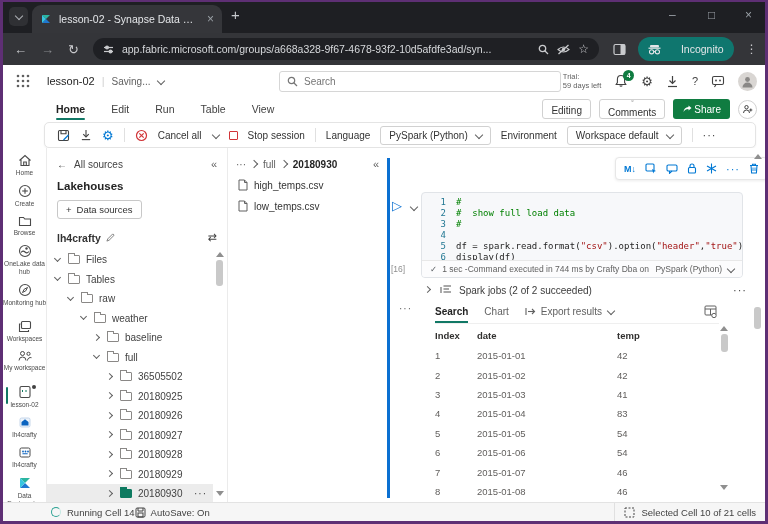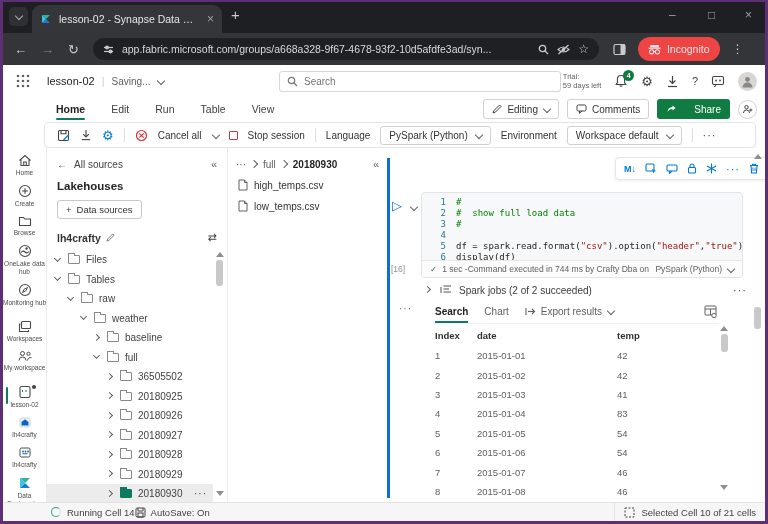--- a/index.html
+++ b/index.html
@@ -17,21 +17,21 @@
   .tab{position:absolute;left:32px;top:5px;width:190px;height:28px;background:#35363a;border-radius:9px 9px 0 0;display:flex;align-items:center;padding:0 8px;gap:7px;}
   .tab-title{flex:1;font-size:10.5px;color:#e4e6e9;white-space:nowrap;overflow:hidden;text-overflow:ellipsis;}
   .tab-close{color:#9aa0a6;font-size:12px;line-height:12px;cursor:default;}
   .newtab{position:absolute;left:231px;top:6px;color:#c6c9cd;font-size:15px;}
   .wctrl{position:absolute;top:8px;color:#9aa0a6;font-size:12px;}
   .chrome-bar{position:absolute;left:0;top:33px;width:768px;height:32px;background:#343539;display:flex;align-items:center;}
   .navbtn{font-size:13px;color:#c9cacd;margin-left:14px;}
   .navbtn.fwd{color:#85878b;}
   .urlbar{margin-left:14px;width:506px;height:22px;border-radius:11px;background:#1f2024;display:flex;align-items:center;padding:0 10px;gap:8px;}
   .url-text{flex:1;font-size:10.5px;color:#d7d9dc;white-space:nowrap;overflow:hidden;}
-  .chip{margin-left:12px;height:24px;border-radius:12px;background:#ef4444;display:flex;align-items:center;gap:6px;padding:0 10px;}
+  .chip{margin-left:12px;height:24px;border-radius:12px;background:#0f766e;display:flex;align-items:center;gap:20px;padding:0 10px;}
   .chip span{font-size:10.5px;color:#e4e6e9;}
   
   .appbar{position:absolute;left:3px;top:65px;width:762px;height:32px;background:#ffffff;display:flex;align-items:center;}
   .title-grp{display:flex;align-items:center;gap:7px;margin-left:44px;}
   .doc-title{font-size:11px;color:#242424;}
   .tsep{color:#d0d0d0;font-size:11px;}
   .saving{font-size:10px;color:#616161;}
   .searchbox{position:absolute;left:276px;top:6px;width:282px;height:21px;border:1px solid #d6d6d6;border-radius:3px;background:#fff;display:flex;align-items:center;gap:6px;padding:0 7px;}
   .searchbox input{border:none;outline:none;flex:1;font-size:10px;color:#333;font-family:"Liberation Sans",sans-serif;background:transparent;}
   .hdr-right{position:absolute;right:8px;top:0;height:32px;display:flex;align-items:center;gap:13px;}
@@ -41,22 +41,22 @@
   .gear-glyph{font-size:13px;color:#424242;}
   .help-glyph{font-size:11px;color:#424242;}
   .avatar{width:19px;height:19px;border-radius:50%;background:#d9d6d3;display:flex;align-items:center;justify-content:center;overflow:hidden;}
   
   .menubar{position:absolute;left:3px;top:97px;width:762px;height:25px;background:#fff;display:flex;align-items:center;}
   .menu-items{display:flex;gap:26px;margin-left:53px;}
   .menu-item{font-size:10.5px;color:#424242;position:relative;padding:4px 0 6px;}
   .menu-item.active{font-weight:bold;color:#242424;}
   .menu-item.active::after{content:"";position:absolute;left:0;right:0;bottom:1px;height:2px;background:#117865;border-radius:1px;}
   .menu-right{position:absolute;right:8px;top:2px;display:flex;align-items:center;gap:8px;}
-  .pill{height:20px;border:1px solid #d1d1d1;border-radius:3px;background:#fff;display:flex;align-items:center;gap:5px;padding:0 8px;font-size:10px;color:#333;}
-  .share-btn{height:20px;border-radius:3px;background:#107C41;color:#fff;display:flex;align-items:center;gap:17px;padding:0 9px;font-size:10px;}
+  .pill{height:20px;border:1px solid #d1d1d1;border-radius:3px;background:#fff;display:flex;align-items:center;gap:5px;padding:0 8px;font-size:10px;color:#333;flex-direction:column;}
+  .share-btn{height:20px;border-radius:3px;background:#107C41;color:#fff;display:flex;align-items:center;gap:1px;padding:0 9px;font-size:10px;}
   .round-btn{width:19px;height:19px;border:1px solid #d1d1d1;border-radius:50%;display:flex;align-items:center;justify-content:center;background:#fff;}
   
   .nbtoolbar{position:absolute;left:44px;top:122px;width:712px;height:26px;background:#fff;border:1px solid #e4e4e4;border-radius:5px;box-shadow:0 1px 2px rgba(0,0,0,.05);display:flex;align-items:center;gap:10px;padding:0 12px;font-size:10px;color:#333;}
   .vdiv{width:1px;height:14px;background:#e0e0e0;}
   .stop-sq{width:9px;height:9px;border:1.5px solid #d13438;border-radius:1px;}
   .sel-pill{height:19px;border:1px solid #d1d1d1;border-radius:3px;display:flex;align-items:center;gap:7px;padding:0 8px;background:#fff;}
   .more-dots{color:#424242;font-size:11px;letter-spacing:1px;}
   
   .content{position:absolute;left:3px;top:148px;width:762px;height:354px;background:#fff;}
   .rail{position:absolute;left:0;top:0;width:44px;height:354px;border-right:1px solid #ebebeb;display:flex;flex-direction:column;align-items:center;padding-top:2px;overflow:hidden;}

